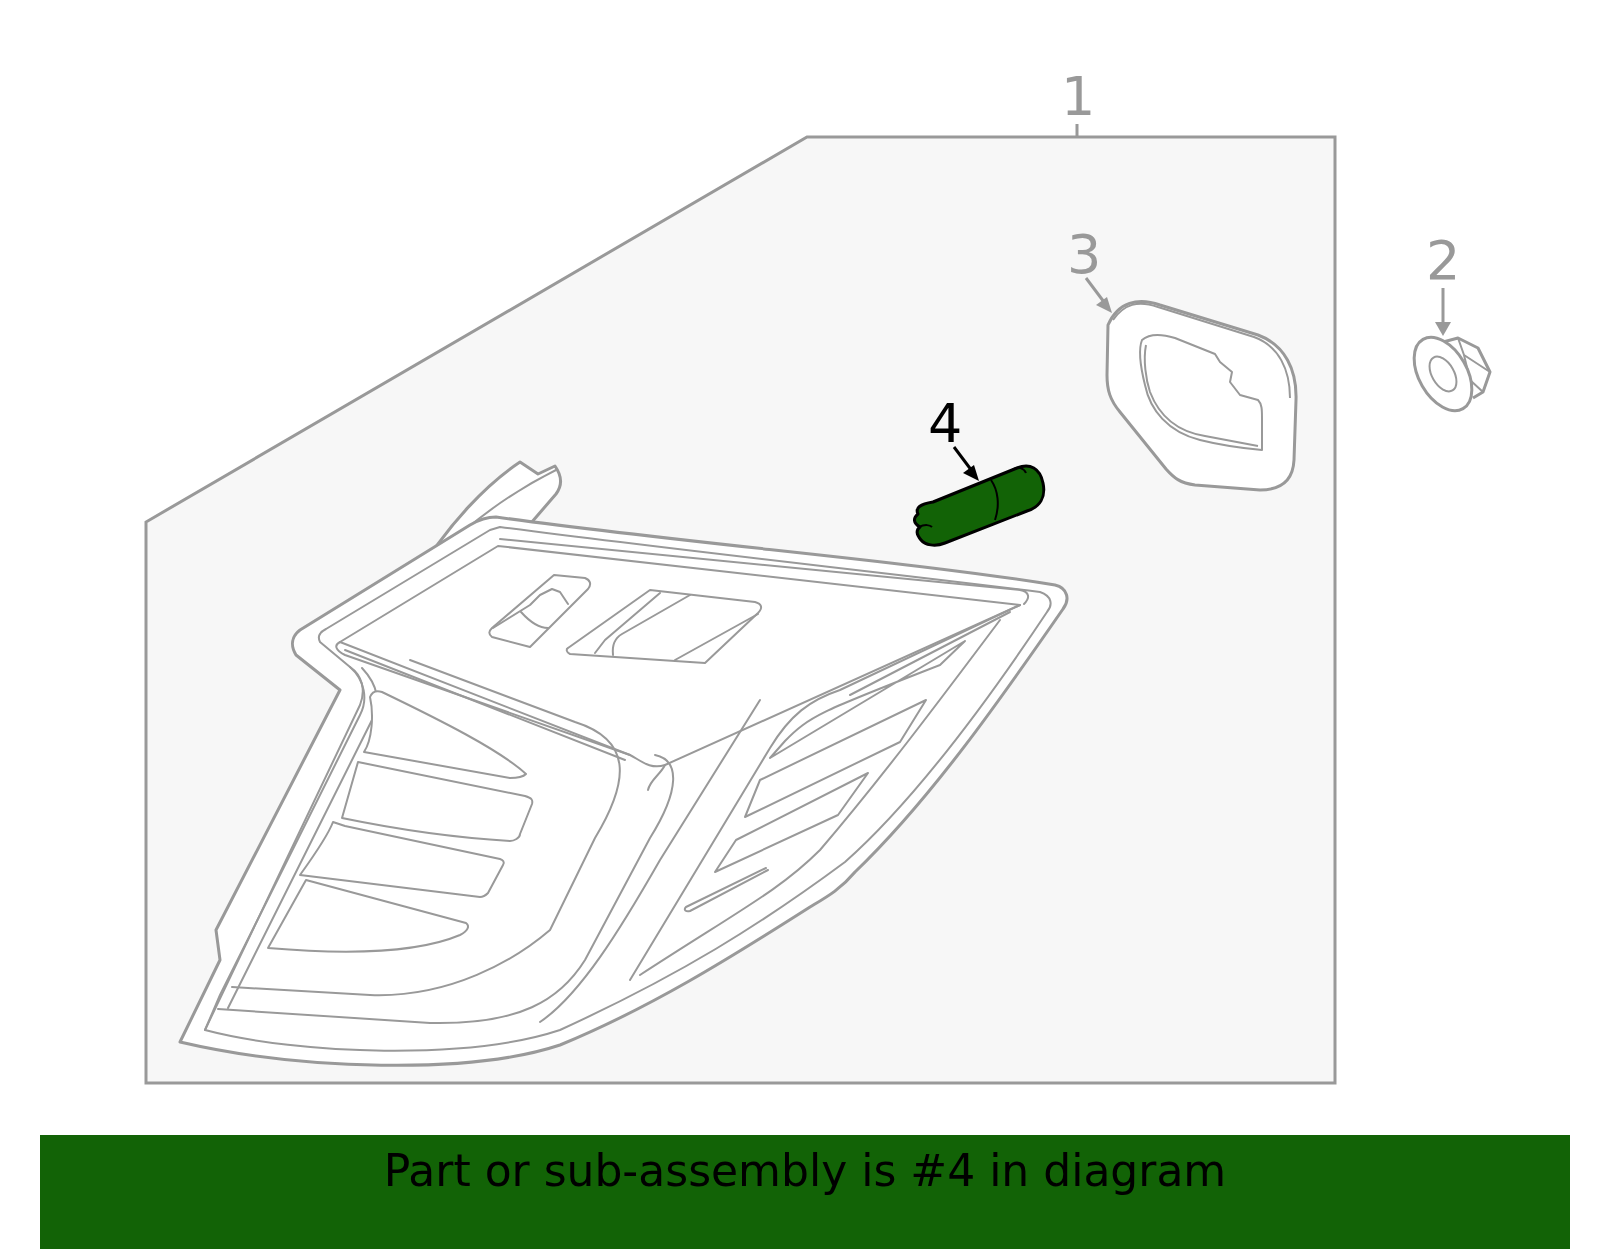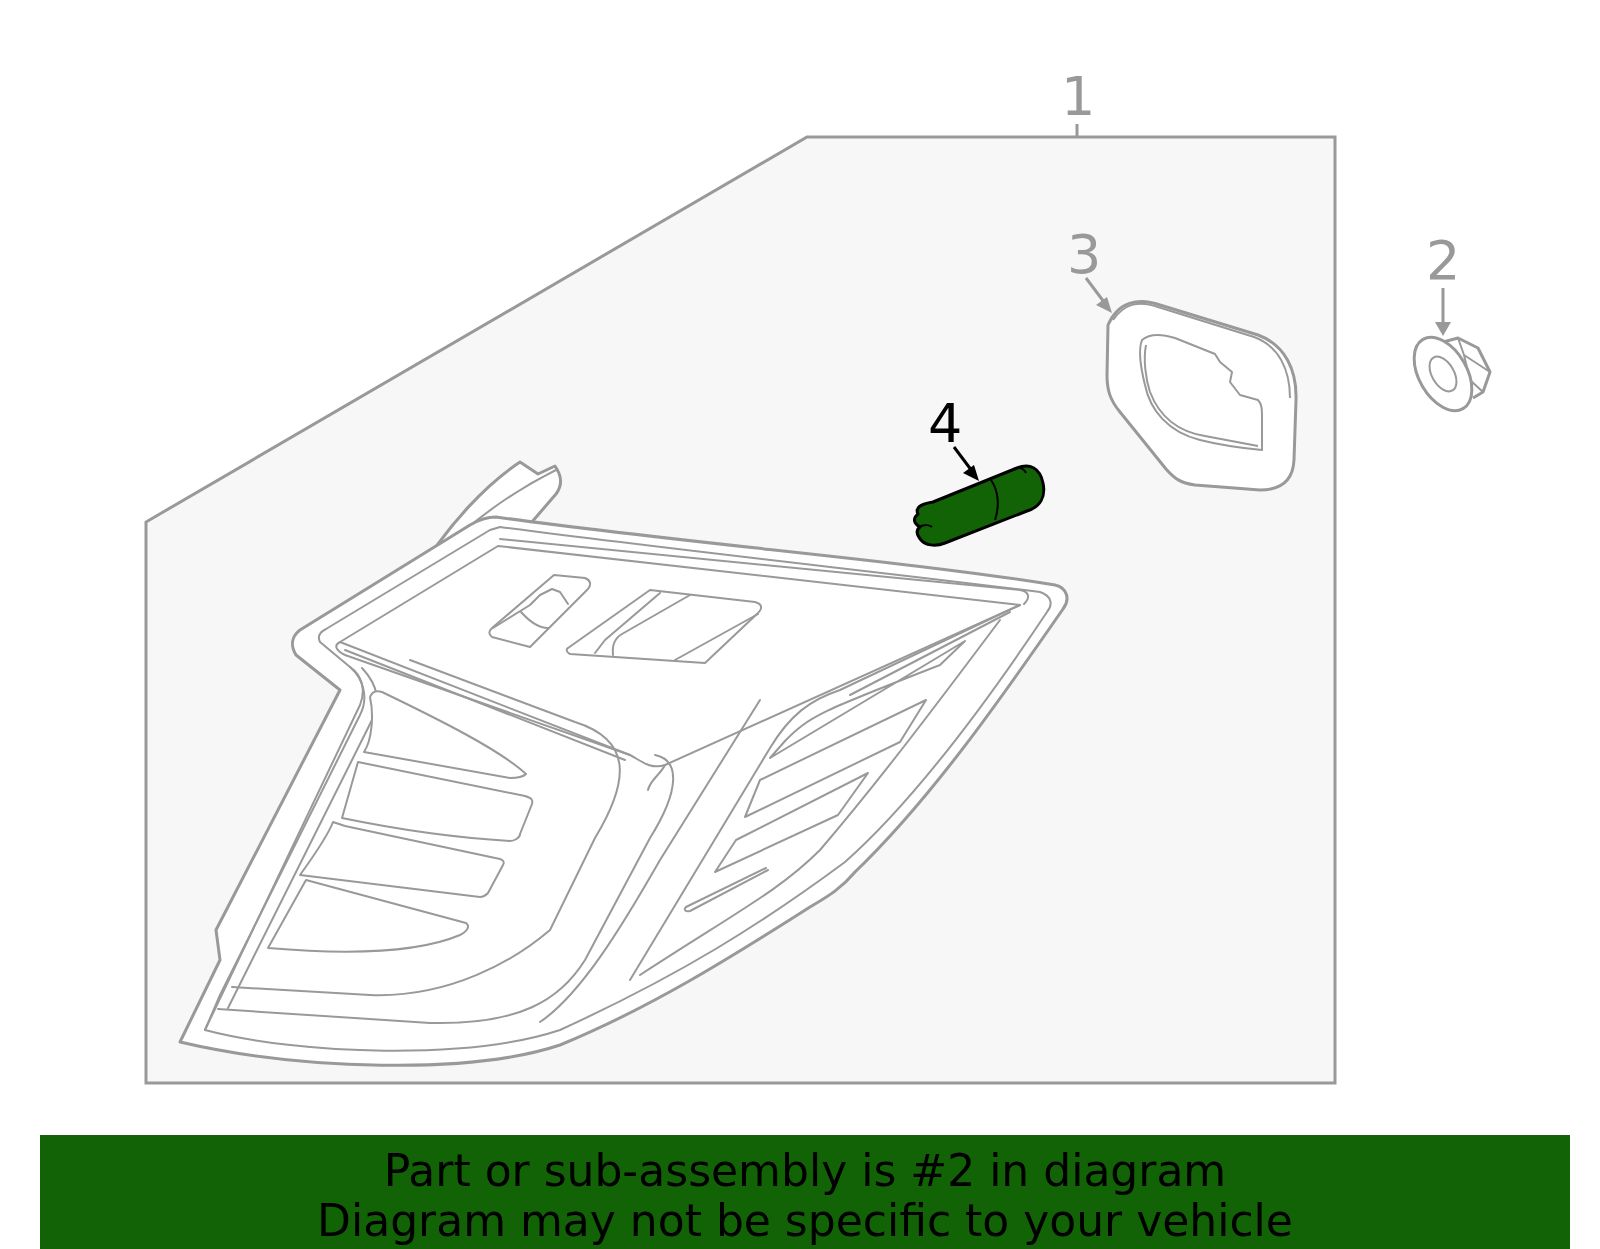--- a/index.html
+++ b/index.html
@@ -98,15 +98,14 @@
     <polygon points="979,481 963,473 974,465" fill="#000000"></polygon>
   </g>
 </svg>
 
 <div class="callout" style="left:1061px; top:70px;">1</div>
 <div class="callout" style="left:1426px; top:234px;">2</div>
 <div class="callout" style="left:1067px; top:228px;">3</div>
 <div class="callout active" style="left:928px; top:397px;">4</div>
 
 <div id="banner">
-  <div class="line line1">Part or sub-assembly is #2 in diagram</div>
-  <div class="line line2">Diagram may not be specific to your vehicle</div>
+  <div class="line line1">Part or sub-assembly is #4 in diagram</div>
 </div>
 
 </body></html>

